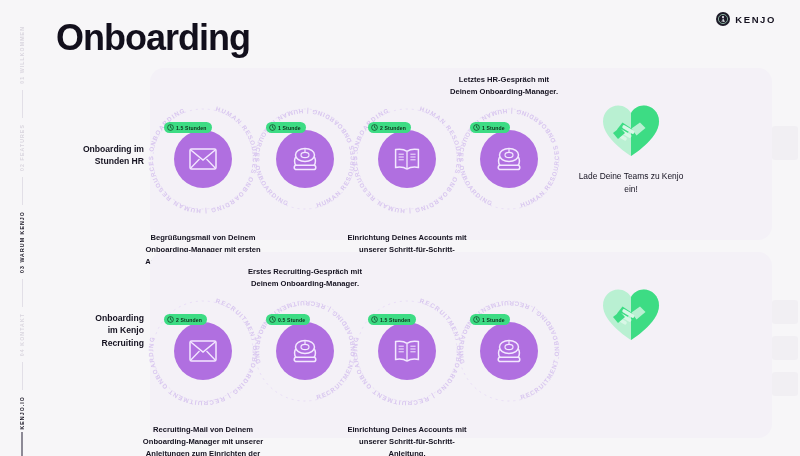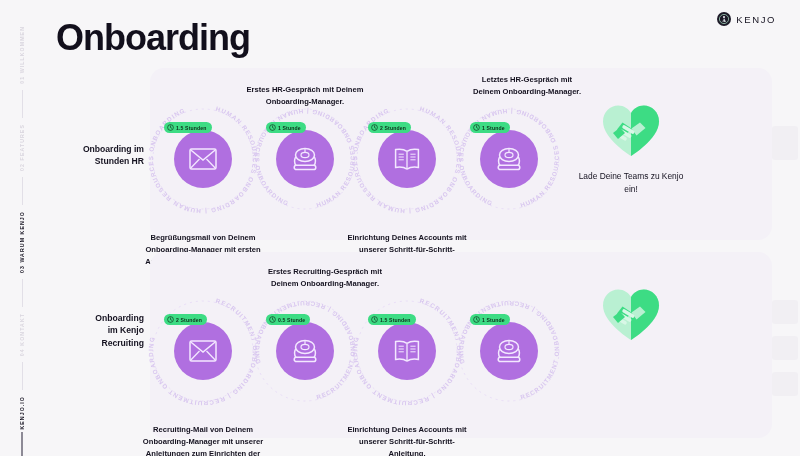--- a/index.html
+++ b/index.html
@@ -44,21 +44,21 @@
     display:flex;align-items:center;gap:5px;
   }
   .logo-mark{
     width:14px;height:14px;border-radius:50%;
     background:#1d1a28;
     display:flex;align-items:center;justify-content:center;
     position:relative;
   }
   .logo-mark svg{display:block;}
   .logo-word{
-    font-size:9.5px;font-weight:400;letter-spacing:1.6px;color:#151220;
+    font-size:9.5px;font-weight:700;letter-spacing:1.6px;color:#151220;
   }
 
   
   .title{
     position:absolute;left:56px;top:20px;
     font-size:36px;font-weight:800;letter-spacing:-1px;
     color:#120f1c;
     line-height:1;
   }
 
@@ -240,21 +240,20 @@
         </svg>
       </div>
       <div class="badge">
         <svg width="7" height="7" viewBox="0 0 16 16">
           <circle cx="8" cy="8" r="6.6" fill="none" stroke="#0d2e1b" stroke-width="1.5"></circle>
           <path d="M8 4.4 V8 L10.6 9.6" fill="none" stroke="#0d2e1b" stroke-width="1.5" stroke-linecap="round"></path>
         </svg>
         <span>1 Stunde</span>
       </div>
     </div>
-    <div class="cap-top" style="left: 190px; top: 16px;">Erstes HR-Gespräch mit Deinem Onboarding-Manager.</div>
     <div class="node" style="left: 322px; top: 62px;">
       <svg class="ring" viewBox="0 0 112 112">
         <defs>
           <path id="ring-0-2" d="M 56,6 A 50,50 0 1 1 55.9,6"></path>
         </defs>
         <circle cx="56" cy="56" r="50" fill="none" stroke="#e7daf6" stroke-width="0.9" stroke-dasharray="2 4"></circle>
         <text><textPath href="#ring-0-2" startOffset="4%">HUMAN RESOURCES ONBOARDING  |  HUMAN RESOURCES ONBOARDING</textPath></text>
       </svg>
       <div class="disc">
         <svg width="28" height="24" viewBox="0 0 28 24">
@@ -293,21 +292,21 @@
         </svg>
       </div>
       <div class="badge">
         <svg width="7" height="7" viewBox="0 0 16 16">
           <circle cx="8" cy="8" r="6.6" fill="none" stroke="#0d2e1b" stroke-width="1.5"></circle>
           <path d="M8 4.4 V8 L10.6 9.6" fill="none" stroke="#0d2e1b" stroke-width="1.5" stroke-linecap="round"></path>
         </svg>
         <span>1 Stunde</span>
       </div>
     </div>
-    <div class="cap-top" style="left: 412px; top: 6px;">Letztes HR-Gespräch mit Deinem Onboarding-Manager.</div>
+    <div class="cap-top" style="left: 389px; top: 6px;">Letztes HR-Gespräch mit Deinem Onboarding-Manager.</div>
     <div class="end" style="left: 520px; top: 34px;">
       <span class="heart"><svg width="62" height="56" viewBox="0 0 62 56">
           <path d="M31 54 C31 54 3 37 3 19.5 C3 10 10.2 3.5 18.2 3.5 C24 3.5 28.6 6.8 31 11 C33.4 6.8 38 3.5 43.8 3.5 C51.8 3.5 59 10 59 19.5 C59 37 31 54 31 54 Z" fill="#b9f0d2"></path>
           <path d="M31 11 C33.4 6.8 38 3.5 43.8 3.5 C51.8 3.5 59 10 59 19.5 C59 37 31 54 31 54 L31 11 Z" fill="#3ddc84"></path>
           <path d="M12 27 L22 18 L31 24 L40 18 L50 27 L40 36 L31 31 L22 36 Z" fill="#b9f0d2" opacity="0"></path>
           <path d="M22.5 20.5 L31.5 26.5 L26 33 L17 27.5 Z" fill="#3ddc84"></path>
           <path d="M31.5 26.5 L40 20.5 L45.5 26 L36.5 33.5 Z" fill="#b9f0d2"></path>
           <rect x="23.5" y="22.5" width="13.5" height="3.6" rx="1.8" transform="rotate(31 23.5 22.5)" fill="#d8f7e6"></rect>
           <rect x="20.5" y="26.5" width="13.5" height="3.6" rx="1.8" transform="rotate(31 20.5 26.5)" fill="#d8f7e6"></rect>
           <rect x="18" y="30.5" width="11" height="3.6" rx="1.8" transform="rotate(31 18 30.5)" fill="#d8f7e6"></rect>
@@ -367,21 +366,21 @@
         </svg>
       </div>
       <div class="badge">
         <svg width="7" height="7" viewBox="0 0 16 16">
           <circle cx="8" cy="8" r="6.6" fill="none" stroke="#0d2e1b" stroke-width="1.5"></circle>
           <path d="M8 4.4 V8 L10.6 9.6" fill="none" stroke="#0d2e1b" stroke-width="1.5" stroke-linecap="round"></path>
         </svg>
         <span>0.5 Stunde</span>
       </div>
     </div>
-    <div class="cap-top" style="left: 190px; top: 14px; margin-left: 20px;">Erstes Recruiting-Gespräch mit Deinem Onboarding-Manager.</div>
+    <div class="cap-top" style="left: 190px; top: 14px;">Erstes Recruiting-Gespräch mit Deinem Onboarding-Manager.</div>
     <div class="node" style="left: 322px; top: 70px;">
       <svg class="ring" viewBox="0 0 112 112">
         <defs>
           <path id="ring-1-2" d="M 56,6 A 50,50 0 1 1 55.9,6"></path>
         </defs>
         <circle cx="56" cy="56" r="50" fill="none" stroke="#e7daf6" stroke-width="0.9" stroke-dasharray="2 4"></circle>
         <text><textPath href="#ring-1-2" startOffset="4%">RECRUITMENT ONBOARDING  |  RECRUITMENT ONBOARDING</textPath></text>
       </svg>
       <div class="disc">
         <svg width="28" height="24" viewBox="0 0 28 24">

